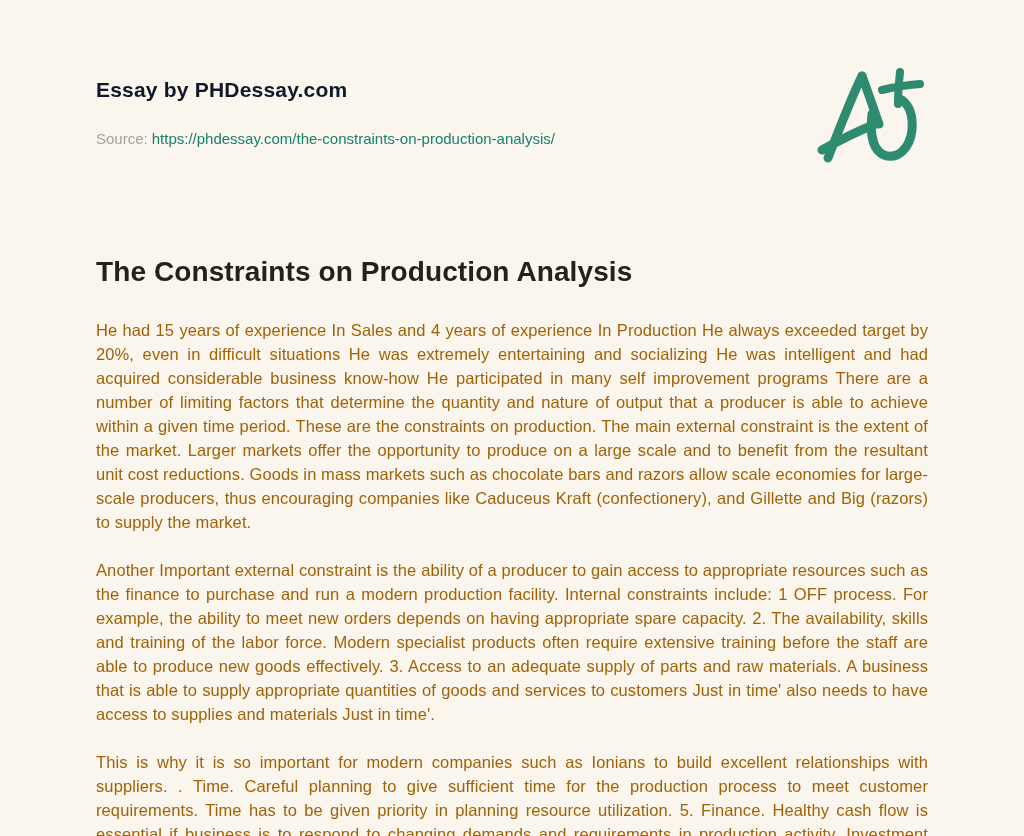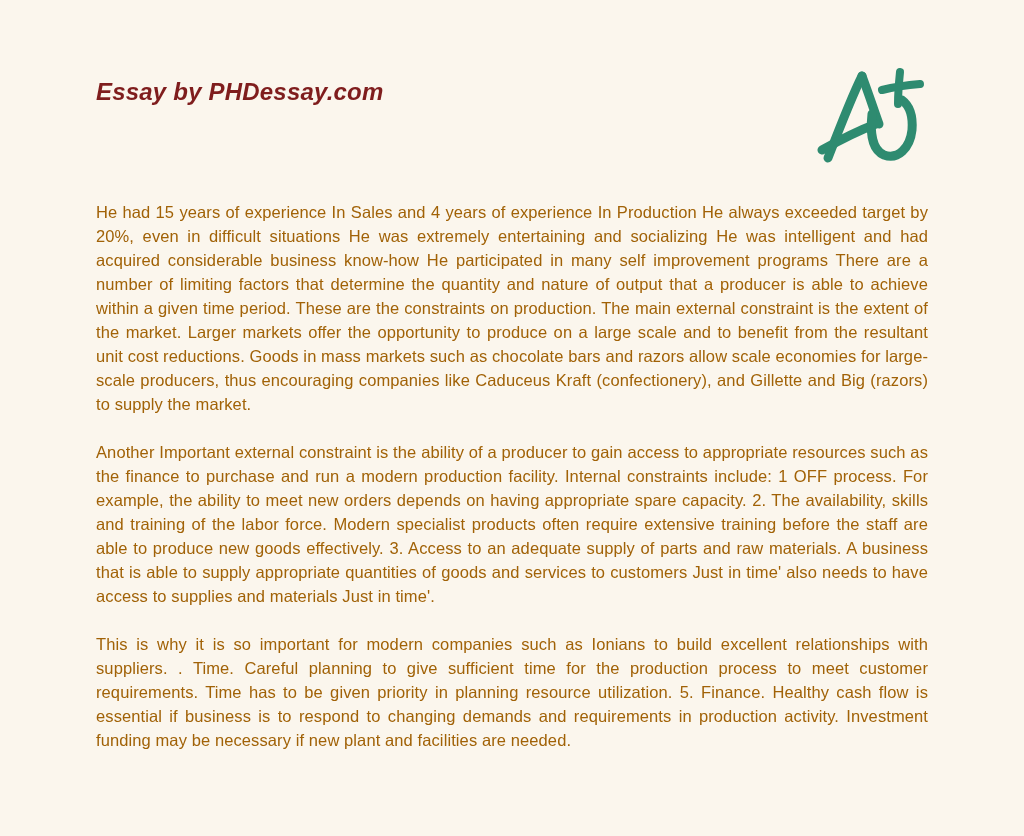--- a/index.html
+++ b/index.html
@@ -16,25 +16,24 @@
     padding: 76px 96px 0 96px;
     position: relative;
   }
   .header-row {
     display: flex;
     justify-content: space-between;
     align-items: flex-start;
   }
   .header-left { padding-top: 2px; }
   .site-title {
-    font-size: 24px;
+    font-size: 21px;
     font-weight: 700;
-    color: #7f1d1d;
+    color: #0f172a;
     letter-spacing: 0.2px;
-    font-style: italic;
   }
   .source-line {
     margin-top: 28px;
     font-size: 15px;
     color: #a39f99;
   }
   .source-line a {
     color: #17826b;
     text-decoration: none;
     margin-left: 4px;
@@ -64,40 +63,44 @@
   }
 </style>
 </head>
 <body>
 
 <div class="page">
 
   <div class="header-row">
     <div class="header-left">
       <div class="site-title">Essay by PHDessay.com</div>
+      <div class="source-line">
+        <span>Source:</span><a href="#">https://phdessay.com/the-constraints-on-production-analysis/</a>
+      </div>
     </div>
 
     <div class="logo">
       <svg viewBox="0 0 112 108" width="112" height="108" fill="none" stroke="#2e8b70" stroke-linecap="round" stroke-linejoin="round">
 
         <path d="M12 96 C22 70, 36 34, 46 14" stroke-width="9"></path>
 
         <path d="M46 14 C52 30, 58 48, 63 62" stroke-width="9"></path>
 
         <path d="M6 88 C24 78, 44 68, 60 62" stroke-width="9"></path>
 
         <path d="M56 52 C54 70, 56 88, 68 93 C82 98, 94 86, 96 68 C97 55, 94 44, 86 38" stroke-width="9"></path>
 
         <path d="M84 10 C83 20, 82 32, 82 42" stroke-width="8"></path>
 
         <path d="M66 28 C78 25, 92 23, 104 22" stroke-width="8"></path>
       </svg>
     </div>
   </div>
 
+  <h1 class="doc-title">The Constraints on Production Analysis</h1>
 
   <div class="body-copy">
     <p>He had 15 years of experience In Sales and 4 years of experience In Production He always exceeded target by 20%, even in difficult situations He was extremely entertaining and socializing He was intelligent and had acquired considerable business know-how He participated in many self improvement programs There are a number of limiting factors that determine the quantity and nature of output that a producer is able to achieve within a given time period. These are the constraints on production. The main external constraint is the extent of the market. Larger markets offer the opportunity to produce on a large scale and to benefit from the resultant unit cost reductions. Goods in mass markets such as chocolate bars and razors allow scale economies for large-scale producers, thus encouraging companies like Caduceus Kraft (confectionery), and Gillette and Big (razors) to supply the market.</p>
     <p>Another Important external constraint is the ability of a producer to gain access to appropriate resources such as the finance to purchase and run a modern production facility. Internal constraints include: 1 OFF process. For example, the ability to meet new orders depends on having appropriate spare capacity. 2. The availability, skills and training of the labor force. Modern specialist products often require extensive training before the staff are able to produce new goods effectively. 3. Access to an adequate supply of parts and raw materials. A business that is able to supply appropriate quantities of goods and services to customers Just in time' also needs to have access to supplies and materials Just in time'.</p>
     <p>This is why it is so important for modern companies such as Ionians to build excellent relationships with suppliers. . Time. Careful planning to give sufficient time for the production process to meet customer requirements. Time has to be given priority in planning resource utilization. 5. Finance. Healthy cash flow is essential if business is to respond to changing demands and requirements in production activity. Investment funding may be necessary if new plant and facilities are needed.</p>
   </div>
 
 </div>
 
 </body></html>

